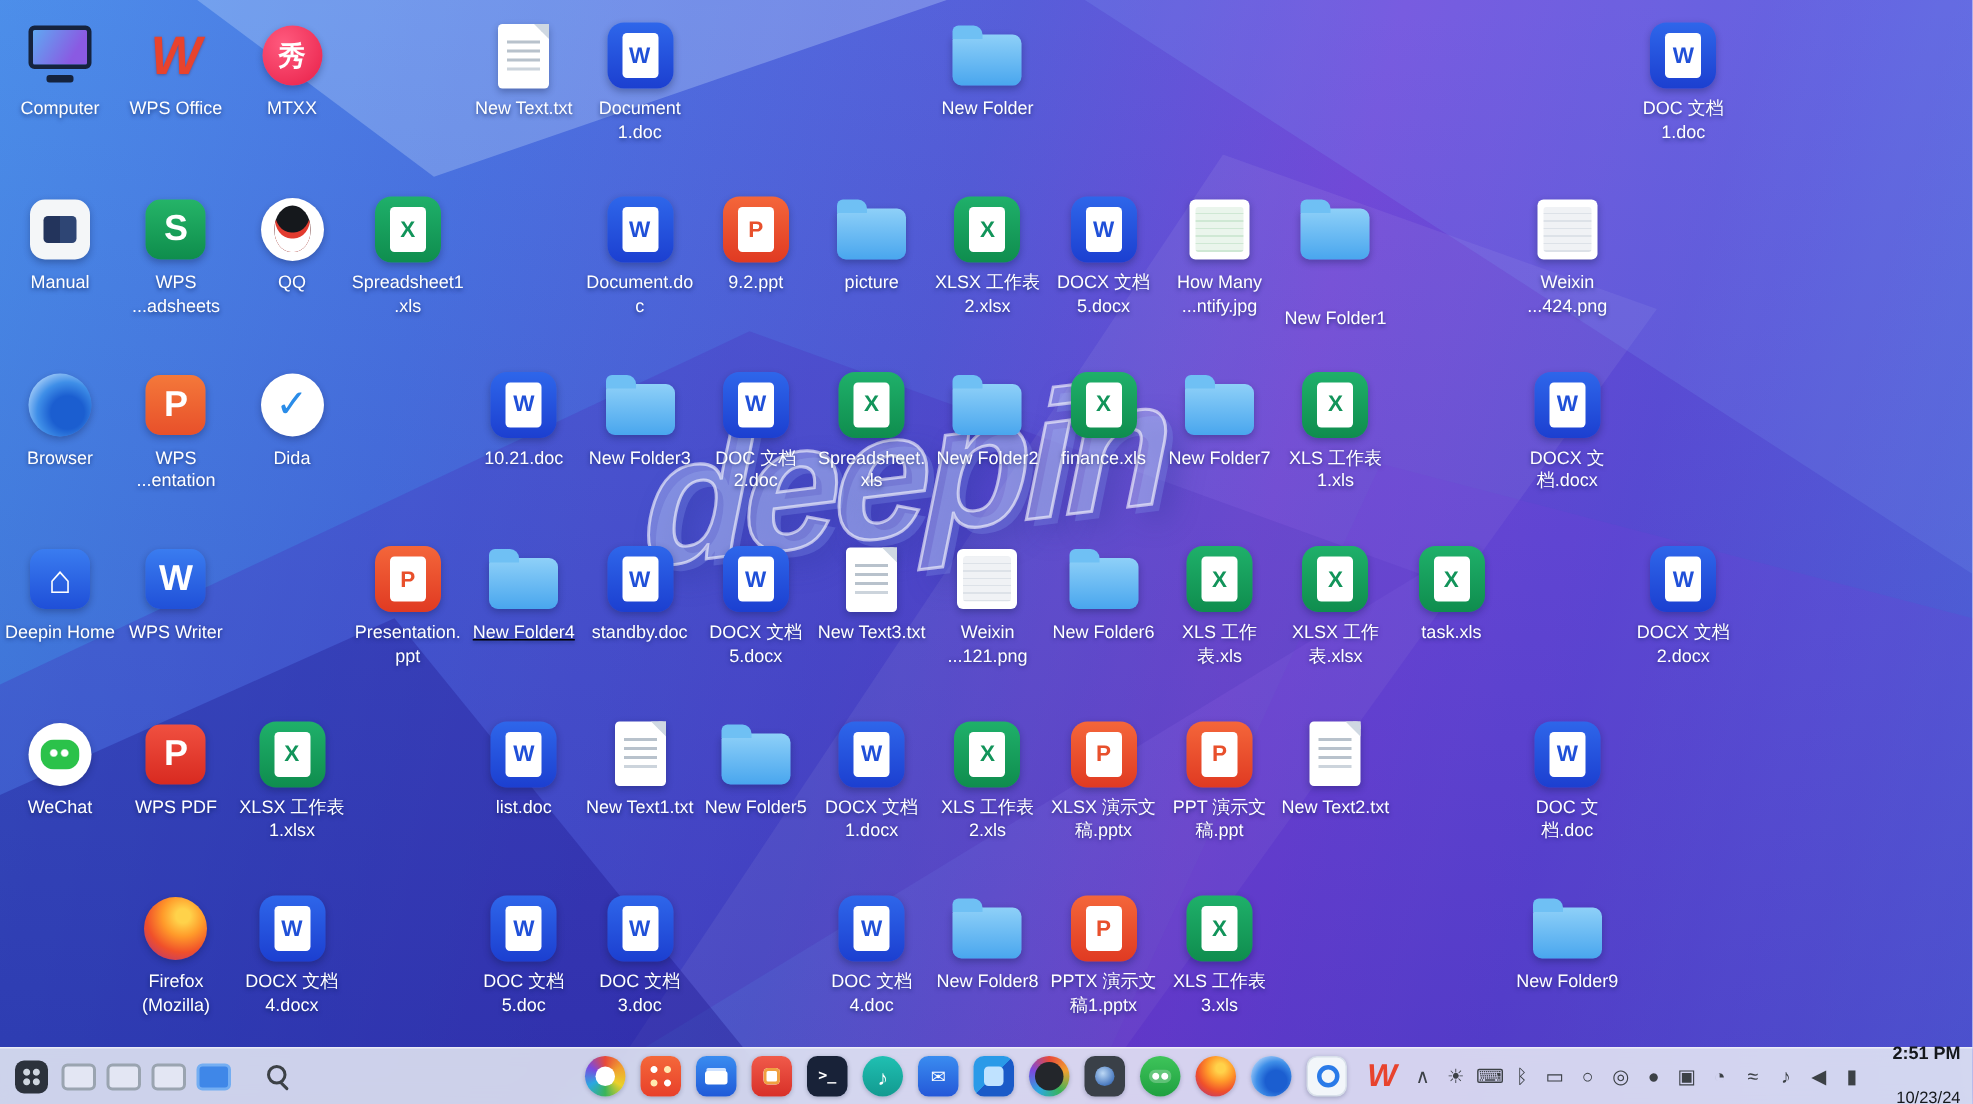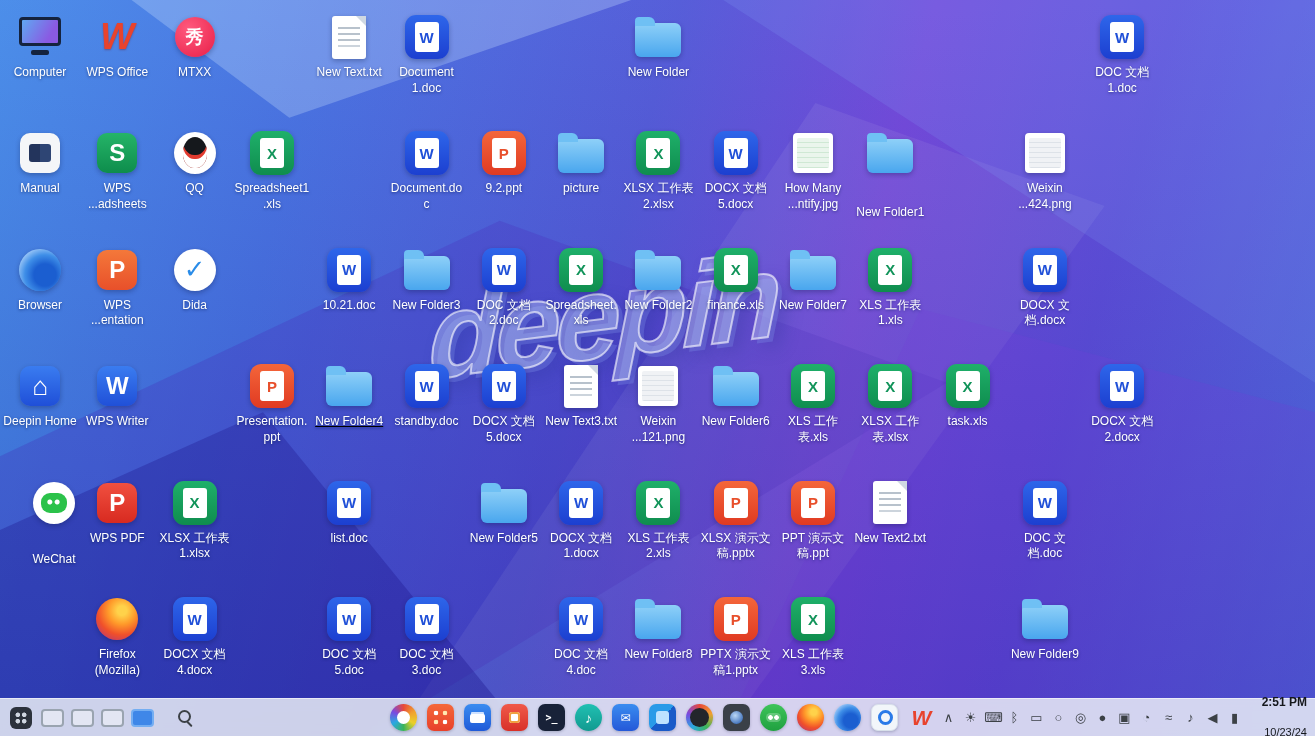--- a/index.html
+++ b/index.html
@@ -502,21 +502,21 @@
       <div class="cell" style="left: 1083.2px; top: 355.2px;">
         <div class="ic kind-doc">
           <div class="tile">
             <div class="page">
               <span class="badge">W</span>
             </div>
           </div>
         </div>
         <div class="lbl">DOCX 文档 2.docx</div>
       </div>
-      <div class="cell" style="left: 15px; top: 471.6px; gap: 21px;">
+      <div class="cell" style="left: 1px; top: 471.6px;">
         <div class="ic art-wechat">
           <span class="glyph"></span>
         </div>
         <div class="lbl">WeChat</div>
       </div>
       <div class="cell" style="left: 78.3px; top: 471.6px;">
         <div class="ic art-wps-pdf">
           <span class="glyph">P</span>
         </div>
         <div class="lbl">WPS PDF</div>
@@ -533,20 +533,26 @@
       </div>
       <div class="cell" style="left: 310.2px; top: 471.6px;">
         <div class="ic kind-doc">
           <div class="tile">
             <div class="page">
               <span class="badge">W</span>
             </div>
           </div>
         </div>
         <div class="lbl">list.doc</div>
+      </div>
+      <div class="cell" style="left: 387.5px; top: 471.6px;">
+        <div class="ic kind-txt">
+          <div class="sheet txtsheet"></div>
+        </div>
+        <div class="lbl">New Text1.txt</div>
       </div>
       <div class="cell" style="left: 464.8px; top: 471.6px;">
         <div class="ic kind-folder">
           <div class="folder"></div>
         </div>
         <div class="lbl">New Folder5</div>
       </div>
       <div class="cell" style="left: 542.1px; top: 471.6px;">
         <div class="ic kind-doc">
           <div class="tile">

